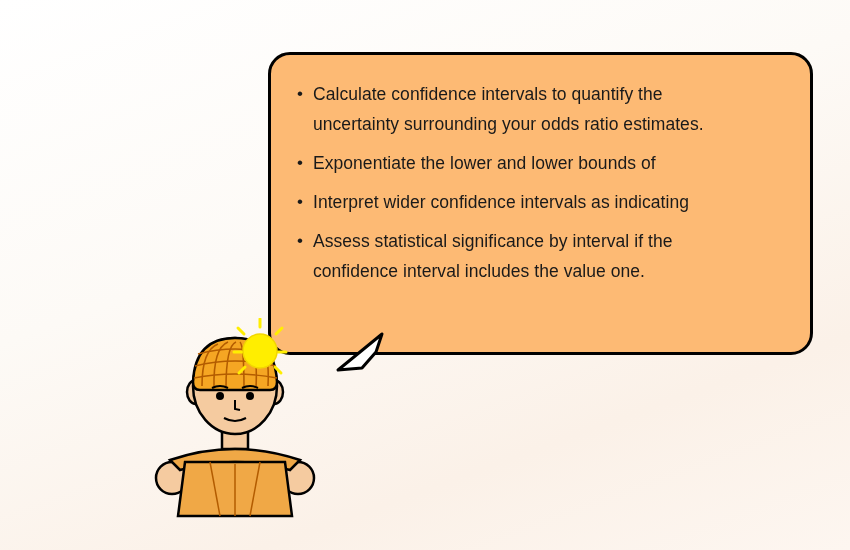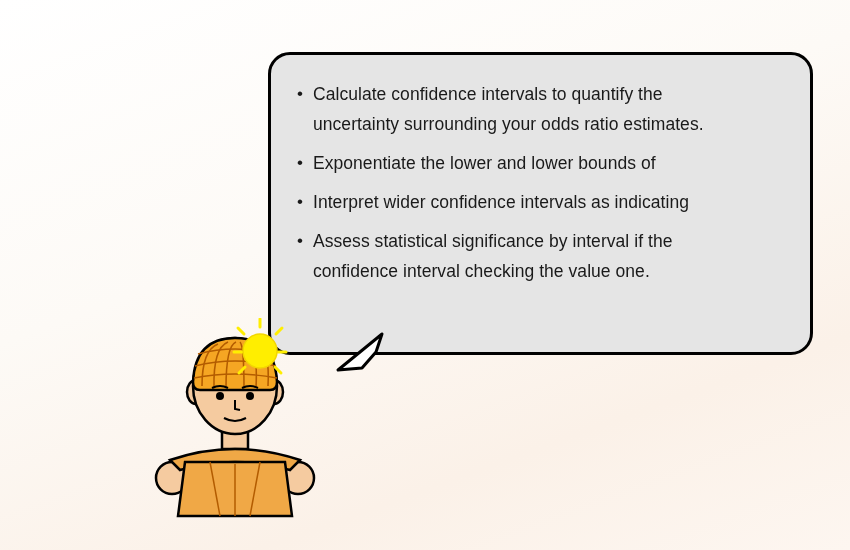--- a/index.html
+++ b/index.html
@@ -19,21 +19,21 @@
     inset: 0;
   }
 
   
   .bubble {
     position: absolute;
     left: 268px;
     top: 52px;
     width: 545px;
     height: 303px;
-    background: #e5e5e5;
+    background: #fdba74;
     border: 3px solid #000000;
     border-radius: 22px;
     box-sizing: border-box;
     z-index: 5;
   }
   .bubble-list {
     list-style: none;
     margin: 0;
     padding: 24px 26px 0 26px;
   }
@@ -99,21 +99,21 @@
         <span class="bubble-line">uncertainty surrounding your odds ratio estimates.</span>
       </li>
       <li>
         <span class="bubble-line">Exponentiate the lower and lower bounds of</span>
       </li>
       <li>
         <span class="bubble-line">Interpret wider confidence intervals as indicating</span>
       </li>
       <li>
         <span class="bubble-line">Assess statistical significance by interval if the</span>
-        <span class="bubble-line">confidence interval checking the value one.</span>
+        <span class="bubble-line">confidence interval includes the value one.</span>
       </li>
     </ul>
   </div>
 
   <svg class="bubble-tail" viewBox="0 0 56 48">
     <path d="M50 4 L6 40 L30 38 L44 22 Z" fill="#ffffff" stroke="#000000" stroke-width="3" stroke-linejoin="round"></path>
   </svg>
 
   <svg class="lightbulb" viewBox="0 0 56 62">
     <g stroke="#ffee00" stroke-width="3" stroke-linecap="round">

